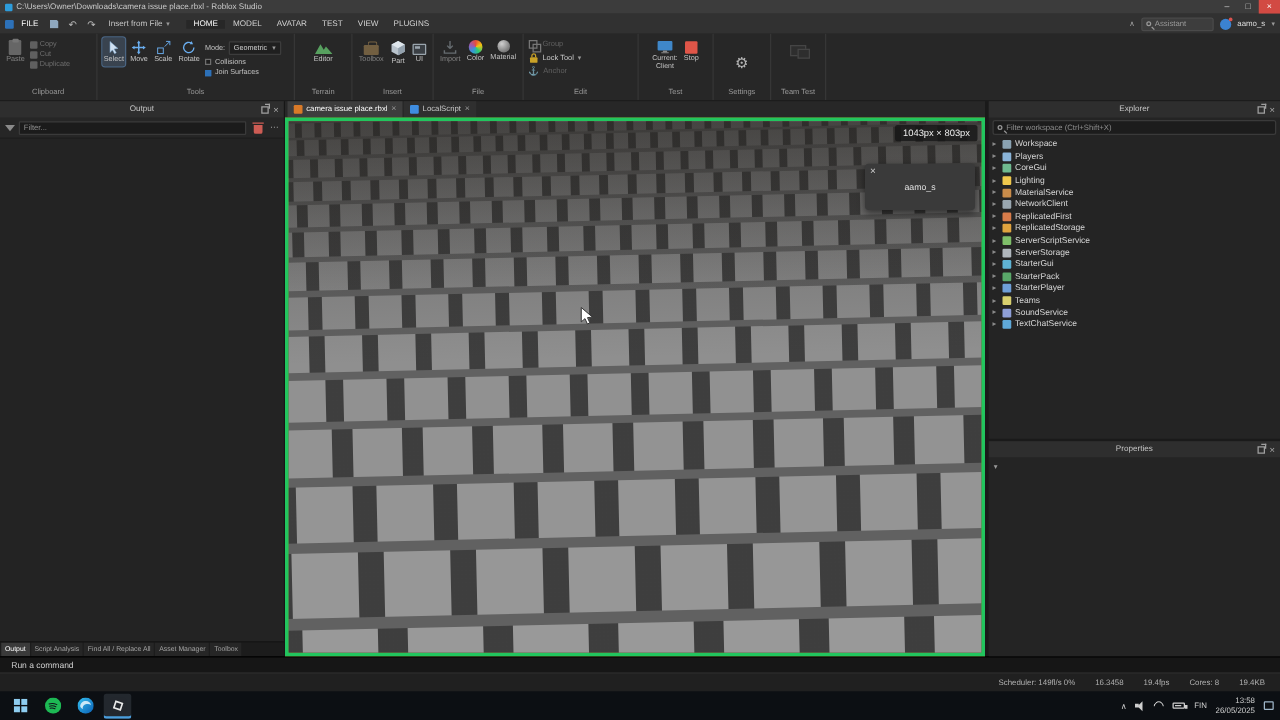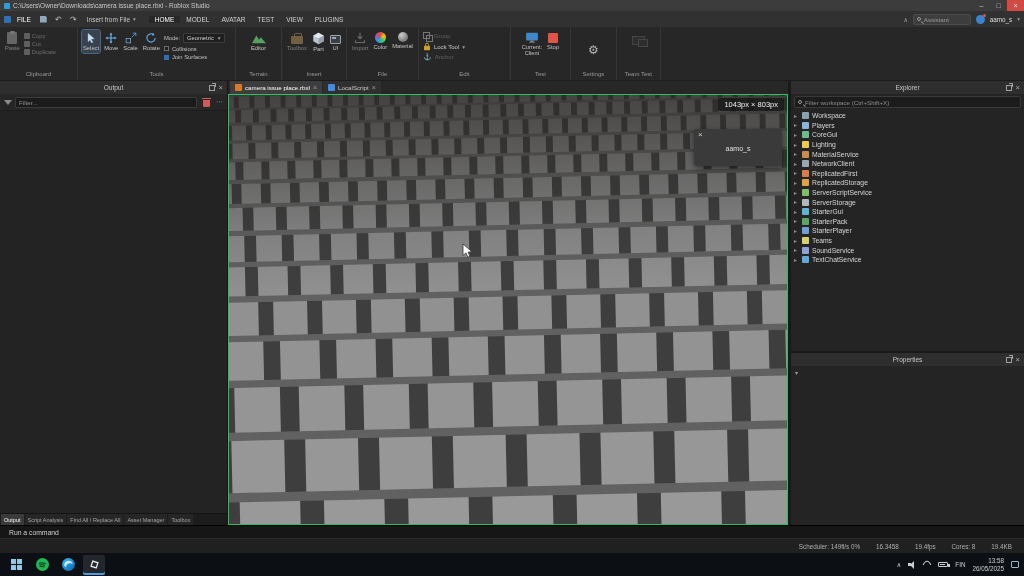--- a/index.html
+++ b/index.html
@@ -98,21 +98,21 @@
 
   .center-col{flex:1;display:flex;flex-direction:column;min-width:0;background:#1f1f1f;}
   .doc-tabs{flex:0 0 13px;background:#272727;display:flex;align-items:stretch;gap:1px;padding:0 2px;}
   .doc-tab{display:flex;align-items:center;gap:3px;padding:0 5px;font-size:6.2px;color:#c9c9c9;background:#2f2f2f;white-space:nowrap;}
   .doc-tab.active{background:#3d3d3d;color:#fff;}
   .doc-icon{width:7px;height:7px;border-radius:1px;flex:0 0 auto;}
   .doc-icon.place{background:#d97a28;}
   .doc-icon.script{background:#3f8de0;}
   .tab-close{color:#9a9a9a;font-size:7px;}
 
-  .viewport{flex:1;position:relative;border:1px solid #22c55e;overflow:hidden;background:#a16207;}
+  .viewport{flex:1;position:relative;border:3px solid #22c55e;overflow:hidden;background:#a16207;}
   .floor{position:absolute;left:-14px;right:-14px;top:-10px;bottom:-10px;
     transform:rotate(-1.3deg) scale(1.04);transform-origin:50% 50%;
     background-color:#616161;
     background-image:
       linear-gradient(180deg, rgba(40,37,34,0.5) 0%, rgba(40,38,36,0.22) 20%, rgba(60,60,60,0) 45%),
       repeating-linear-gradient(90deg, rgba(28,28,28,0.5) 0 5px,  #747474 5px 13px),
       repeating-linear-gradient(90deg, rgba(28,28,28,0.5) 0 5px,  #777777 5px 15px),
       repeating-linear-gradient(90deg, rgba(28,28,28,0.5) 0 6px,  #7a7a7a 6px 17px),
       repeating-linear-gradient(90deg, rgba(28,28,28,0.5) 0 6px,  #7d7d7d 6px 19px),
       repeating-linear-gradient(90deg, rgba(28,28,28,0.5) 0 7px,  #808080 7px 22px),

